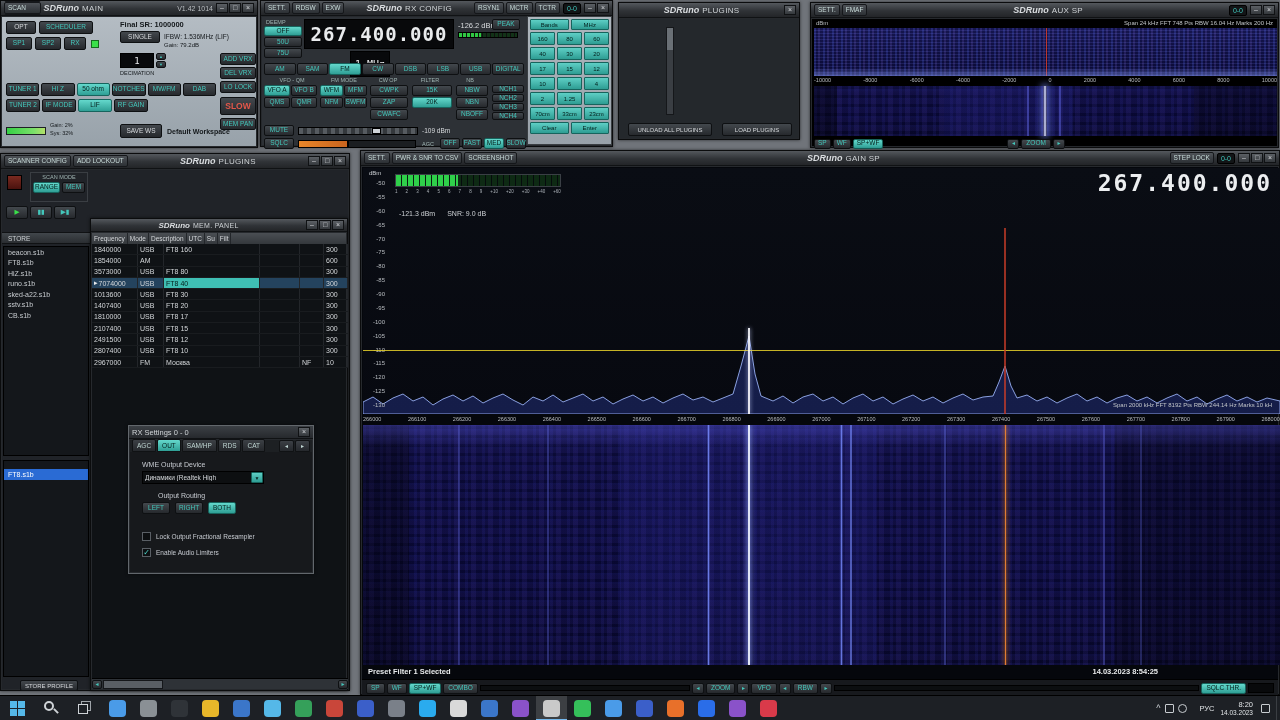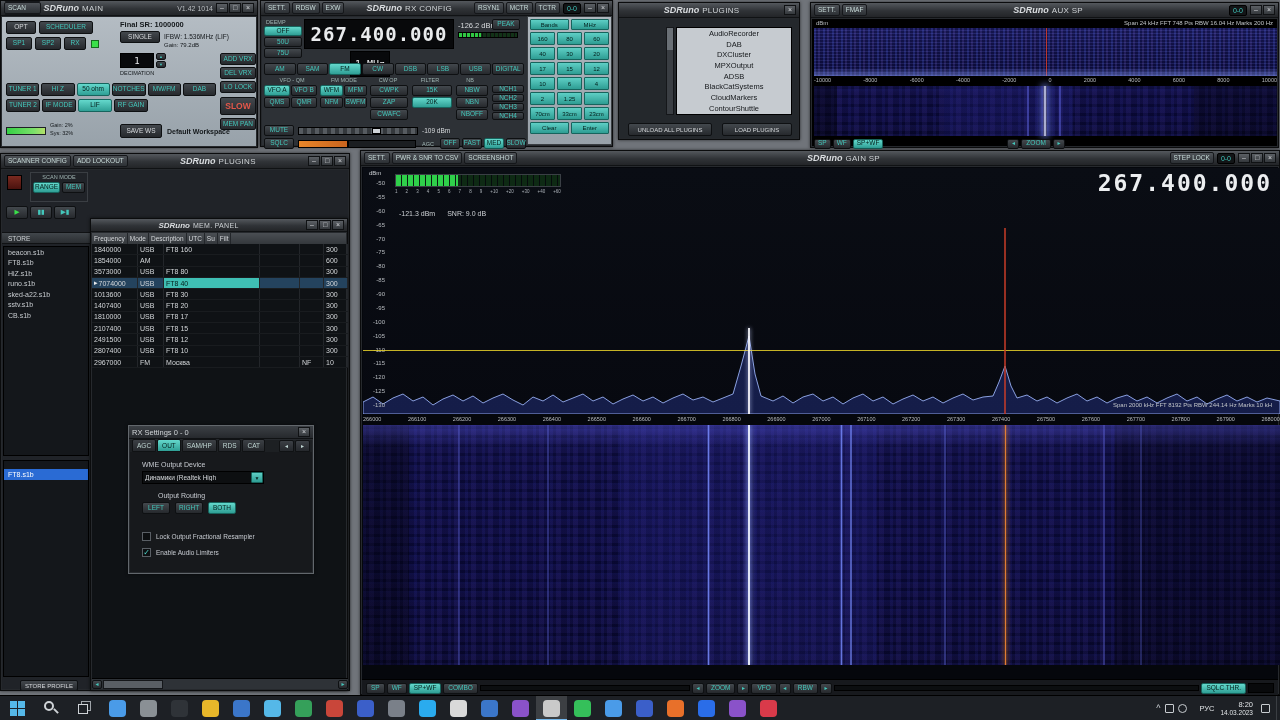--- a/index.html
+++ b/index.html
@@ -278,30 +278,20 @@
       <span class="tName">PLUGINS</span>
       <span class="sp"></span>
       <span class="wbtns">
           <span class="wbtn">×</span>
         </span>
     </div>
     <div style="position:absolute;left:1px;right:1px;top:16px;bottom:1px;background:#24282c;">
       <div style="position:absolute;left:46px;top:8px;width:8px;height:88px;background:#3a3e43;border:1px solid #15171a;">
         <div style="position:absolute;left:0;top:0;width:100%;height:22px;background:#6a7076;"></div>
       </div>
-      <div style="position:absolute;left:56px;top:8px;width:116px;height:88px;background:#c6cbd0;border:1px solid #000;overflow:hidden;">
-          <div style="height:10.7px;display:flex;align-items:center;justify-content:center;color:#15181b;font-size:7.5px;">AudioRecorder</div>
-          <div style="height:10.7px;display:flex;align-items:center;justify-content:center;color:#15181b;font-size:7.5px;">DAB</div>
-          <div style="height:10.7px;display:flex;align-items:center;justify-content:center;color:#15181b;font-size:7.5px;">DXCluster</div>
-          <div style="height:10.7px;display:flex;align-items:center;justify-content:center;color:#15181b;font-size:7.5px;">MPXOutput</div>
-          <div style="height:10.7px;display:flex;align-items:center;justify-content:center;color:#15181b;font-size:7.5px;">ADSB</div>
-          <div style="height:10.7px;display:flex;align-items:center;justify-content:center;color:#15181b;font-size:7.5px;">BlackCatSystems</div>
-          <div style="height:10.7px;display:flex;align-items:center;justify-content:center;color:#15181b;font-size:7.5px;">CloudMarkers</div>
-          <div style="height:10.7px;display:flex;align-items:center;justify-content:center;color:#15181b;font-size:7.5px;">ContourShuttle</div>
-        </div>
       <div class="btn white smallbtn" style="left:8px;top:104px;width:84px;height:13px;font-size:6px;">UNLOAD ALL PLUGINS</div>
       <div class="btn white smallbtn" style="left:102px;top:104px;width:70px;height:13px;font-size:6px;">LOAD PLUGINS</div>
     </div>
   </div>
 
   <div class="win" style="left:810px;top:2px;width:469px;height:146px;">
     <div class="tbar">
       <div style="display:flex;gap:2px;">
           <div class="chip">SETT.</div>
           <div class="chip">FMAF</div>
@@ -670,20 +660,25 @@
         <div class="vline" style="left:477px;width:3px;background:linear-gradient(90deg,transparent,rgba(120,140,255,.8),transparent);"></div>
         <div class="vline" style="left:487px;width:2px;background:rgba(120,140,255,.6);"></div>
         <div class="vline" style="left:641px;width:3px;background:linear-gradient(90deg,transparent,rgba(235,130,50,.95),transparent);box-shadow:0 0 4px rgba(235,130,50,.6);"></div>
         <div class="vline" style="left:95px;width:2px;background:rgba(100,110,230,.35);"></div>
         <div class="vline" style="left:184px;width:2px;background:rgba(100,110,230,.35);"></div>
         <div class="vline" style="left:581px;width:2px;background:rgba(100,110,230,.4);"></div>
         <div class="vline" style="left:740px;width:2px;background:rgba(100,110,230,.35);"></div>
         <div class="vline" style="left:777px;width:2px;background:rgba(100,110,230,.3);"></div>
       </div>
 
+      <div style="position:absolute;left:0;top:498px;width:100%;height:13px;display:flex;align-items:center;">
+        <span style="color:#e8eaec;font-size:7.5px;font-weight:bold;padding-left:6px;">Preset Filter 1 Selected</span>
+        <span class="sp"></span>
+        <span style="color:#e8eaec;font-size:7.5px;font-weight:bold;padding-right:120px;">14.03.2023 8:54:25</span>
+      </div>
 
       <div style="position:absolute;left:0;top:512px;width:100%;height:17px;background:#17191d;border-top:1px solid #000;display:flex;align-items:center;gap:2px;padding:0 4px;">
         <div style="display:flex;gap:2px;">
             <div class="btn fbtn" style="height:11px;padding:0 4px;">SP</div>
             <div class="btn fbtn" style="height:11px;padding:0 4px;">WF</div>
             <div class="btn fbtn active" style="height:11px;padding:0 4px;">SP+WF</div>
             <div class="btn fbtn" style="height:11px;padding:0 4px;">COMBO</div>
           </div>
         <div style="width:210px;height:6px;background:#0c0e10;border:1px solid #000;"></div>
         <div class="btn fbtn" style="height:11px;width:12px;font-size:5px;">◄</div>

